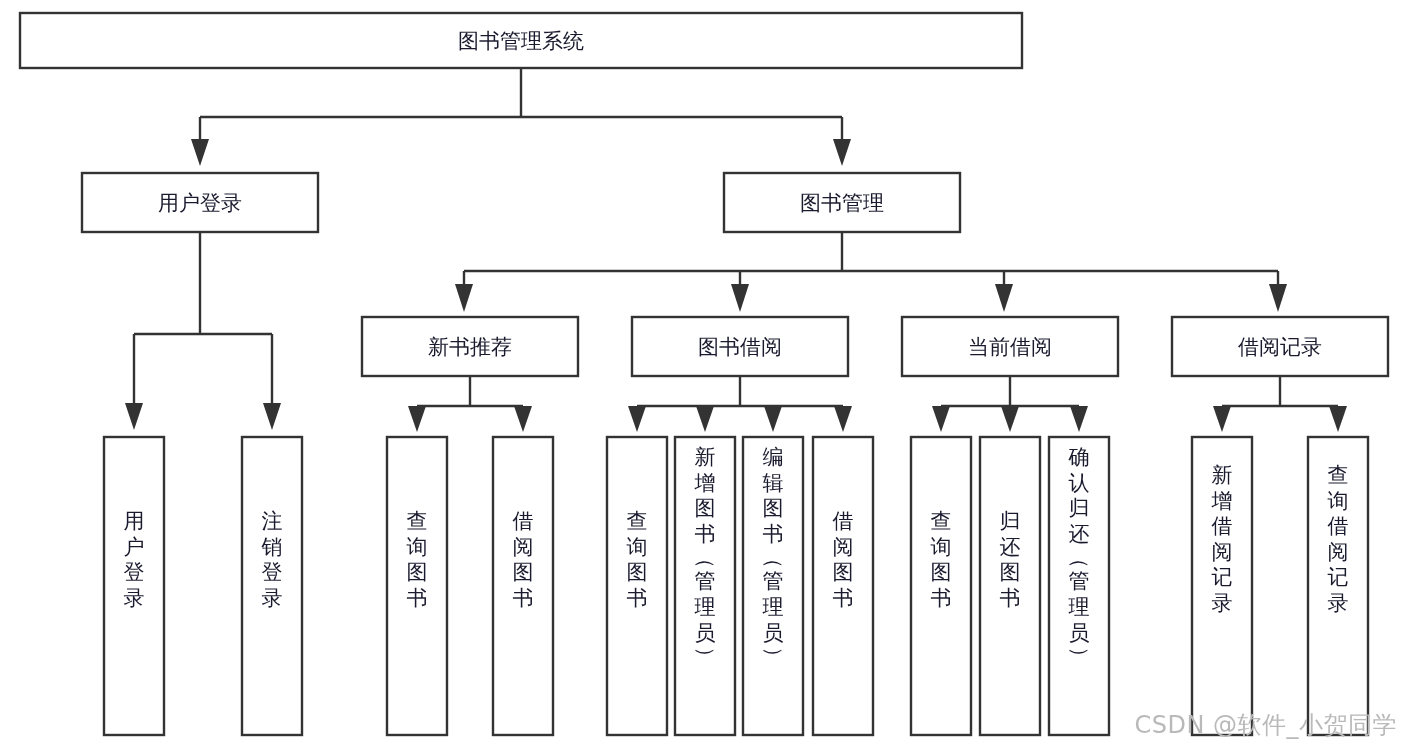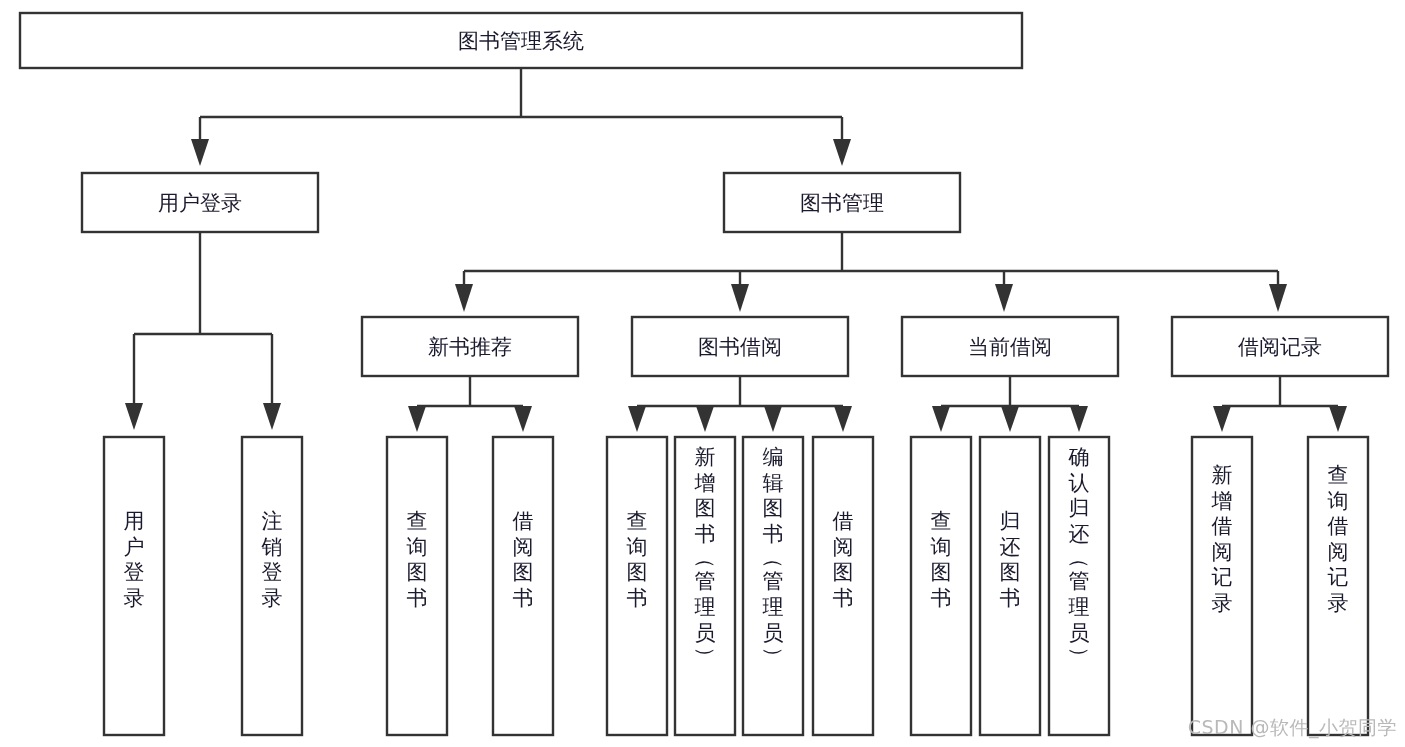--- a/index.html
+++ b/index.html
@@ -73,21 +73,21 @@
   .vert-label span.ch {
     display: block;
     text-align: center;
   }
   .watermark {
     position: absolute;
     right: 8px;
     bottom: 6px;
     color: #b9b9b9;
     font-family: "DejaVu Sans", "Liberation Sans", sans-serif;
-    font-size: 19px;
+    font-size: 24px;
     letter-spacing: 0.5px;
     white-space: nowrap;
   }
 </style>
 </head>
 <body>
 
 <div id="diagram-root">
 
   <svg class="flowchart" viewBox="0 0 1405 747" xmlns="http://www.w3.org/2000/svg">

